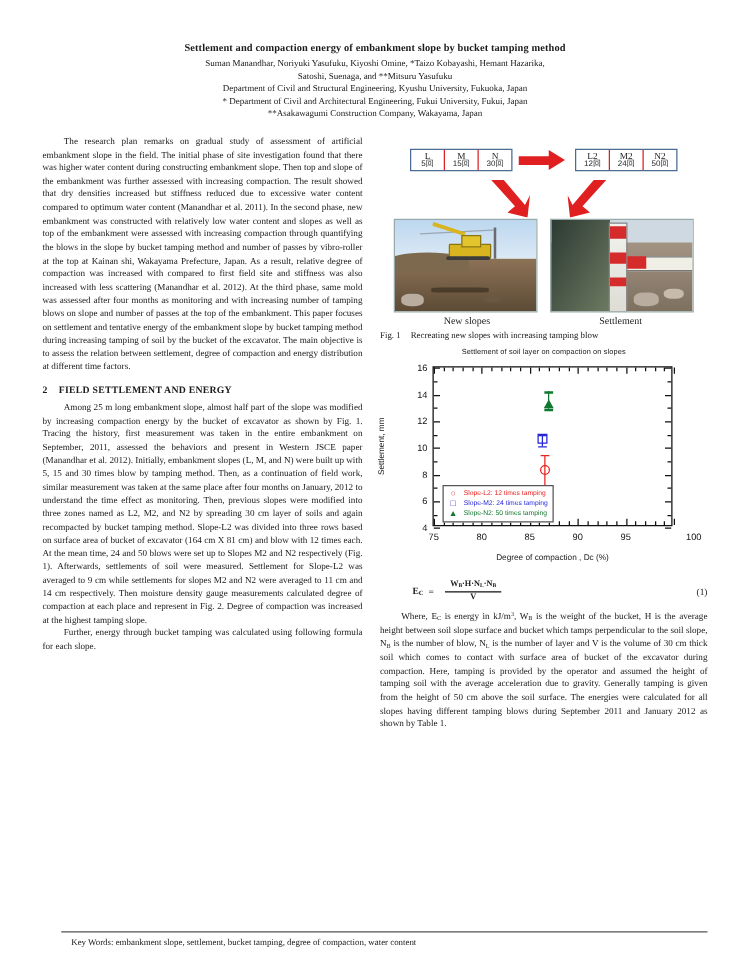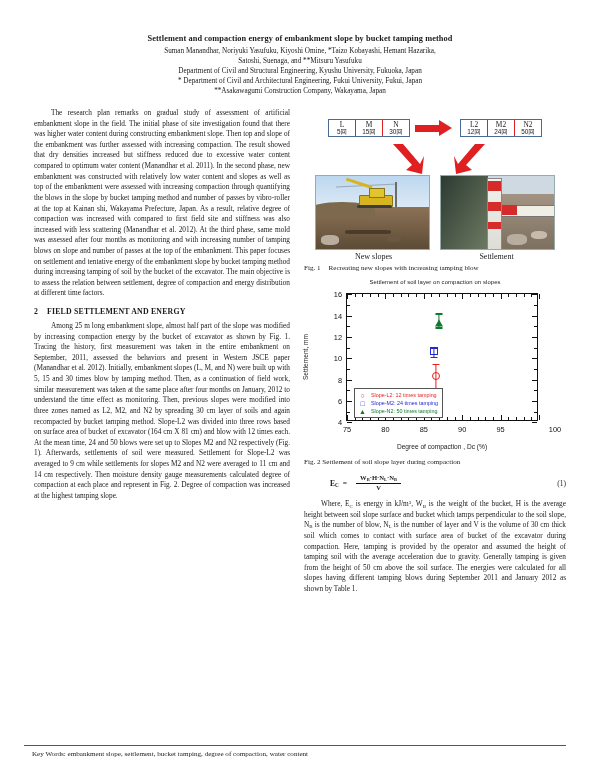--- a/index.html
+++ b/index.html
@@ -167,21 +167,21 @@
   .eqvar{font-weight:bold;font-family:"Liberation Serif",serif;}
   sub{font-size:.68em;vertical-align:-.22em;}
   sup{font-size:.68em;vertical-align:.5em;}
   .frac{display:inline-flex;flex-direction:column;align-items:center;
         margin-left:5px;font-weight:bold;font-size:6.6px;}
   .frac .num{border-bottom:1px solid #111;padding:0 4px 0 4px;line-height:1.25;}
   .frac .den{padding:0 4px;line-height:1.3;}
   .eqnum{font-size:7.5px;}
   
   .footer{
-    position:absolute;left:24px;right:34px;bottom:18px;
+    position:absolute;left:49px;right:34px;bottom:18px;
   }
   .footline{border-top:.8px solid #555;margin-bottom:4px;}
   .kw{font-size:7.1px;padding-left:8px;}
 </style>
 </head>
 <body>
 
 <div class="page">
 
   <div class="paper-title">Settlement and compaction energy of embankment slope by bucket tamping method</div>
@@ -195,20 +195,21 @@
 
     <div class="col">
       <p class="body">The research plan remarks on gradual study of assessment of artificial embankment slope in the field.  The initial phase of site investigation found that there was higher water content during constructing embankment slope. Then top and slope of the embankment was further assessed with increasing compaction. The result showed that dry densities increased but stiffness reduced due to excessive water content compared to optimum water content (Manandhar et al. 2011). In the second phase, new embankment was constructed with relatively low water content and slopes as well as top of the embankment were assessed with increasing compaction through quantifying the blows in the slope by bucket tamping method and number of passes by vibro-roller at the top at Kainan shi, Wakayama Prefecture, Japan.  As a result, relative degree of compaction was increased with compared to first field site and stiffness was also increased with less scattering (Manandhar et al. 2012). At the third phase, same mold was assessed after four months as monitoring and with increasing number of tamping blows on slope and number of passes at the top of the embankment. This paper focuses on settlement and tentative energy of the embankment slope by bucket tamping method during increasing tamping of soil by the bucket of the excavator. The main objective is to assess the relation between settlement, degree of compaction and energy distribution at different time factors.</p>
 
       <div class="gap"></div>
 
       <div class="sec-head">
         <span class="num">2</span><span>FIELD SETTLEMENT AND ENERGY</span>
       </div>
       <p class="body">Among 25 m long embankment slope, almost half part of the slope was modified by increasing compaction energy by the bucket of excavator as shown by Fig. 1. Tracing the history, first measurement was taken in the entire embankment on September, 2011, assessed the behaviors and present in Western JSCE paper (Manandhar et al. 2012). Initially, embankment slopes (L, M, and N) were built up with 5, 15 and 30 times blow by tamping method. Then, as a continuation of field work, similar measurement was taken at the same place after four months on January, 2012 to understand the time effect as monitoring.  Then, previous slopes were modified into three zones named as L2, M2, and N2 by spreading 30 cm layer of soils and again recompacted by bucket tamping method. Slope-L2 was divided into three rows based on surface area of bucket of excavator (164 cm X 81 cm) and blow with 12 times each. At the mean time, 24 and 50 blows were set up to Slopes M2 and N2 respectively (Fig. 1). Afterwards, settlements of soil were measured. Settlement for Slope-L2 was averaged to 9 cm while settlements for slopes M2 and N2 were averaged to 11 cm and 14 cm respectively. Then moisture density gauge measurements calculated degree of compaction at each place and represent in Fig. 2. Degree of compaction was increased at the highest tamping slope.</p>
+      <p class="body cont">Further, energy through bucket tamping was calculated using following formula for each slope.</p>
     </div>
 
     <div class="col">
 
       <div class="fig1-wrap">
 
         <div class="boxrow">
           <div class="slopebox">
             <div class="slopecell">
               <span class="lbl">L</span>
@@ -422,21 +423,20 @@
             <div class="legrow">
               <div class="legsym" style="color: rgb(38, 38, 216);">□</div>
               <div class="legtxt" style="color: rgb(38, 38, 216);">Slope-M2: 24 times tamping</div>
             </div>
             <div class="legrow">
               <div class="legsym" style="color: rgb(16, 119, 46);">▲</div>
               <div class="legtxt" style="color: rgb(16, 119, 46);">Slope-N2: 50 times tamping</div>
             </div>
           </div>
       </div>
-      <div class="fig2cap">Fig. 2 Settlement of soil slope layer during compaction</div>
 
       <div class="eqrow">
         <div class="eqbody">
           <span class="eqvar"><span>E</span><sub>C</sub></span>
           <span style="margin:0 4px;">=</span>
           <span class="frac">
             <span class="num"><span>W</span><sub>B</sub><span>·H·N</span><sub>L</sub><span>·N</span><sub>B</sub></span>
             <span class="den">V</span>
           </span>
         </div>

